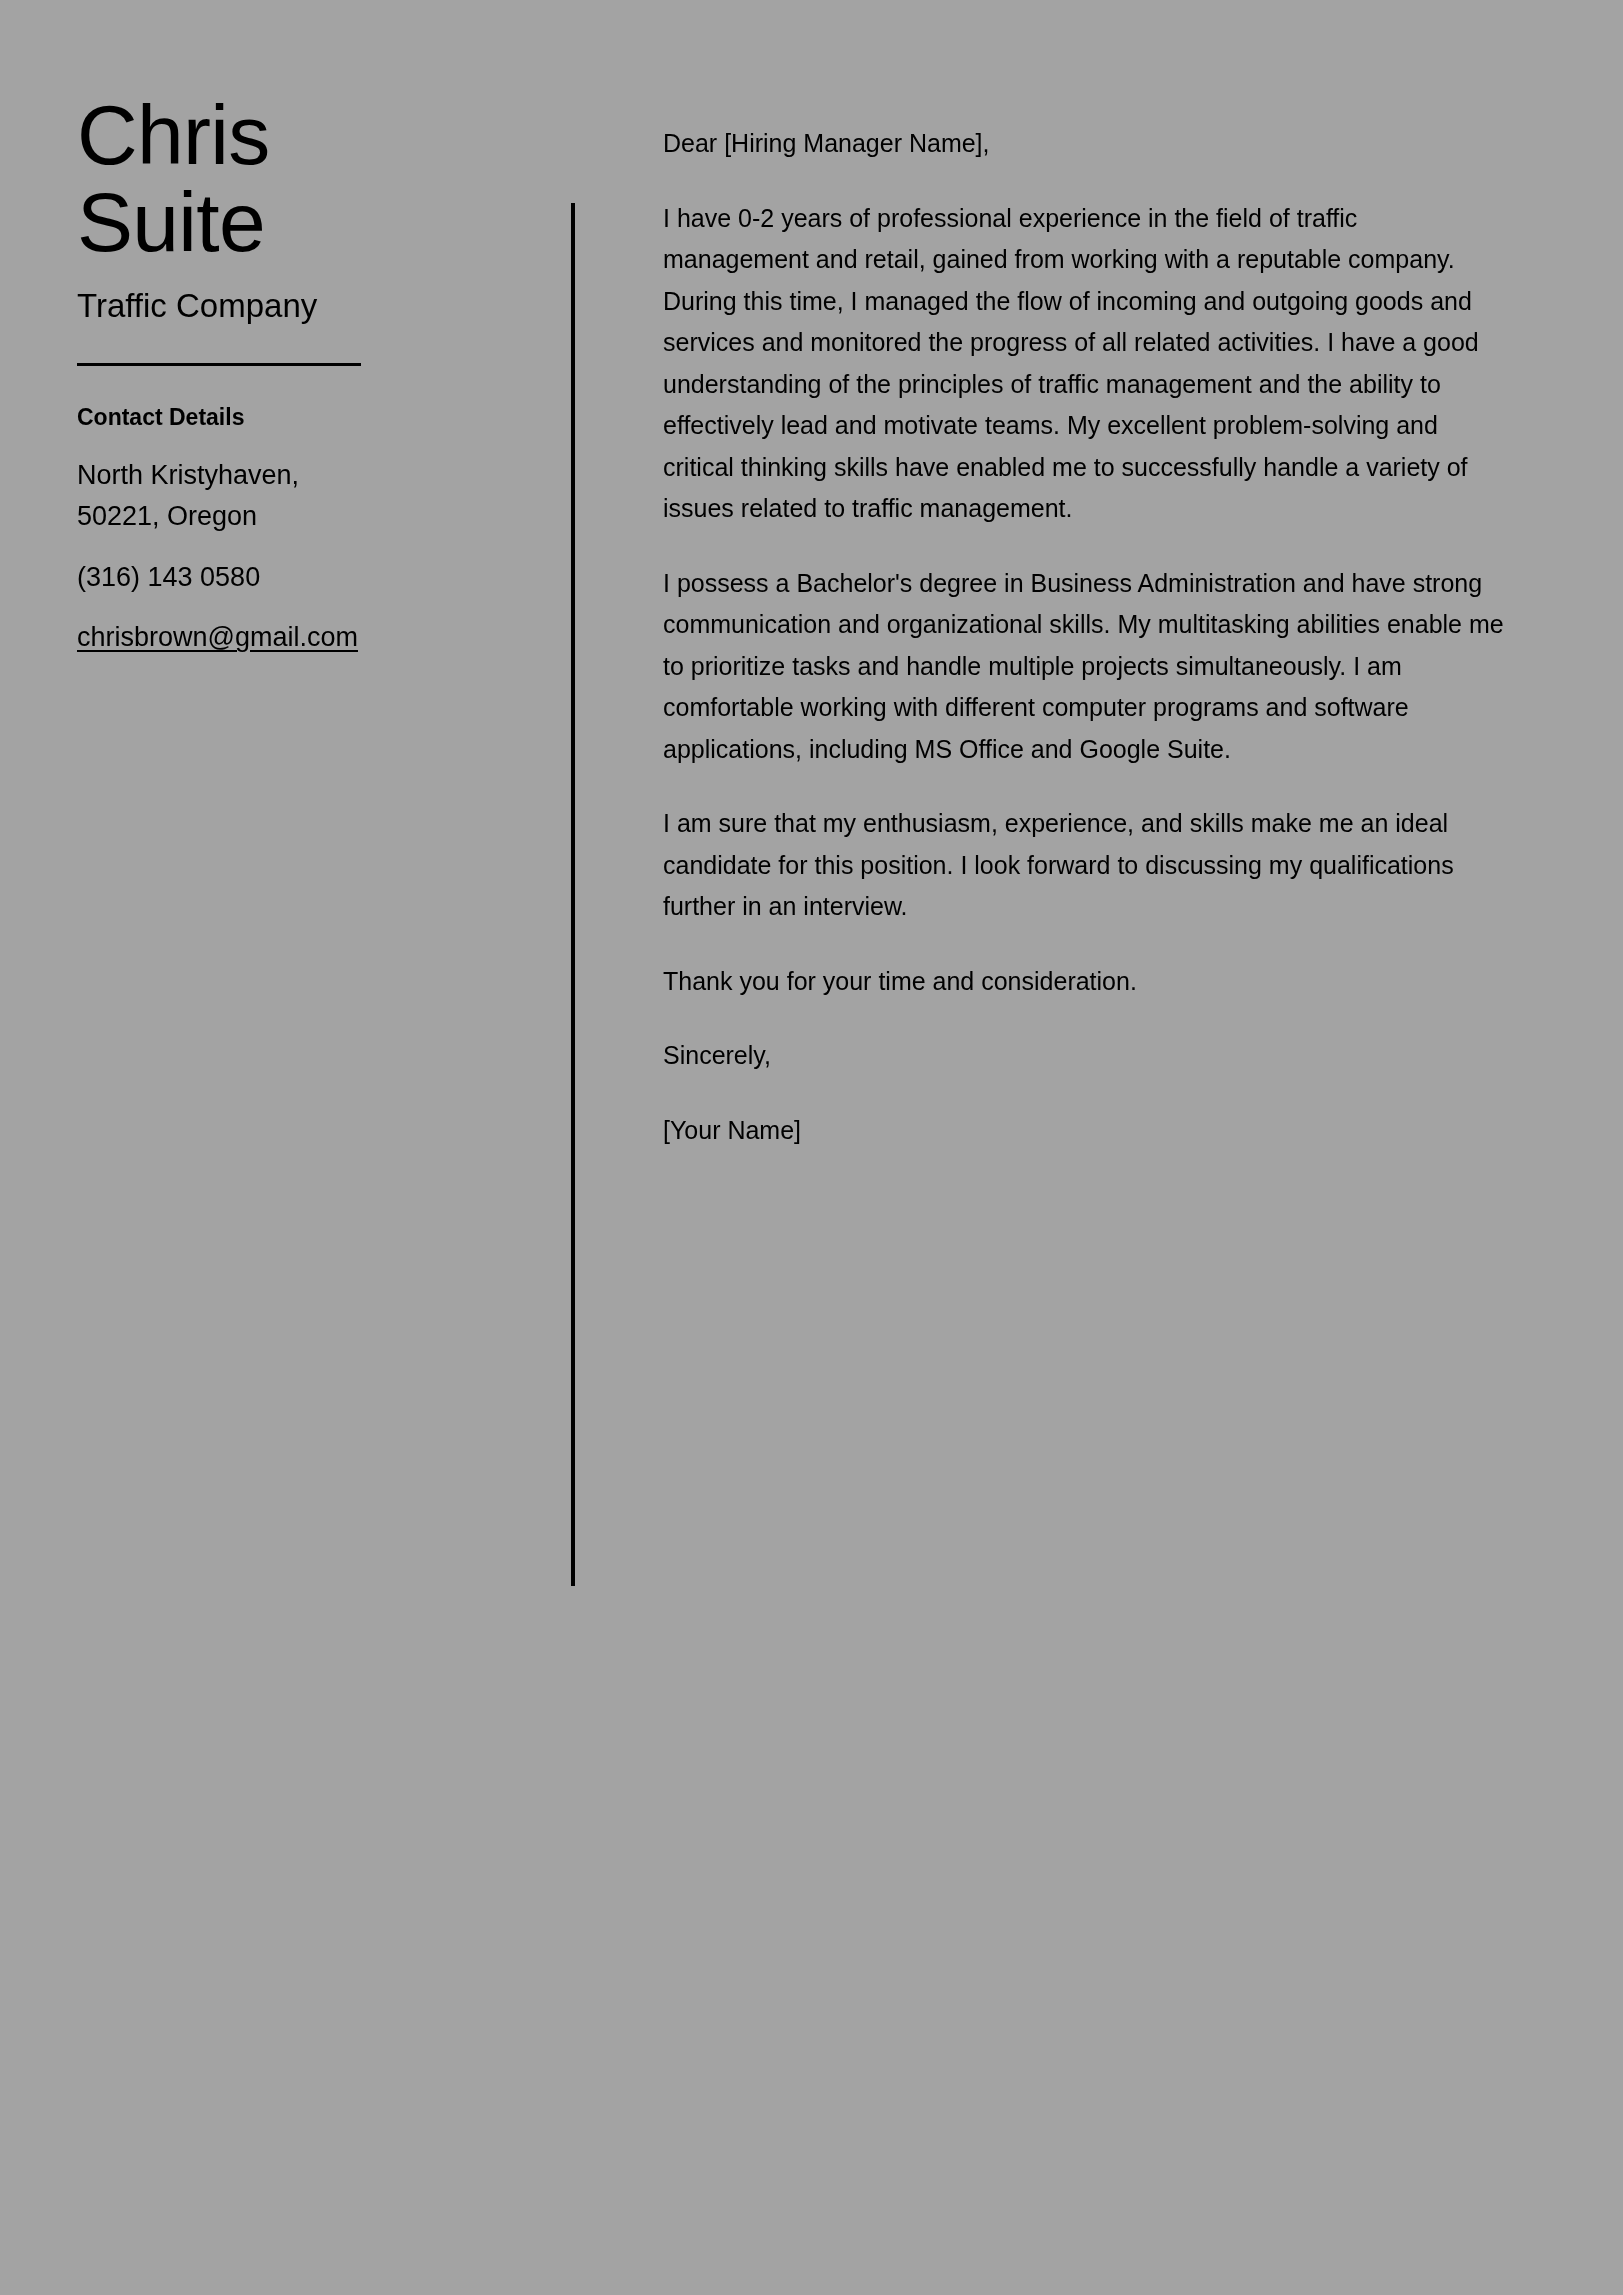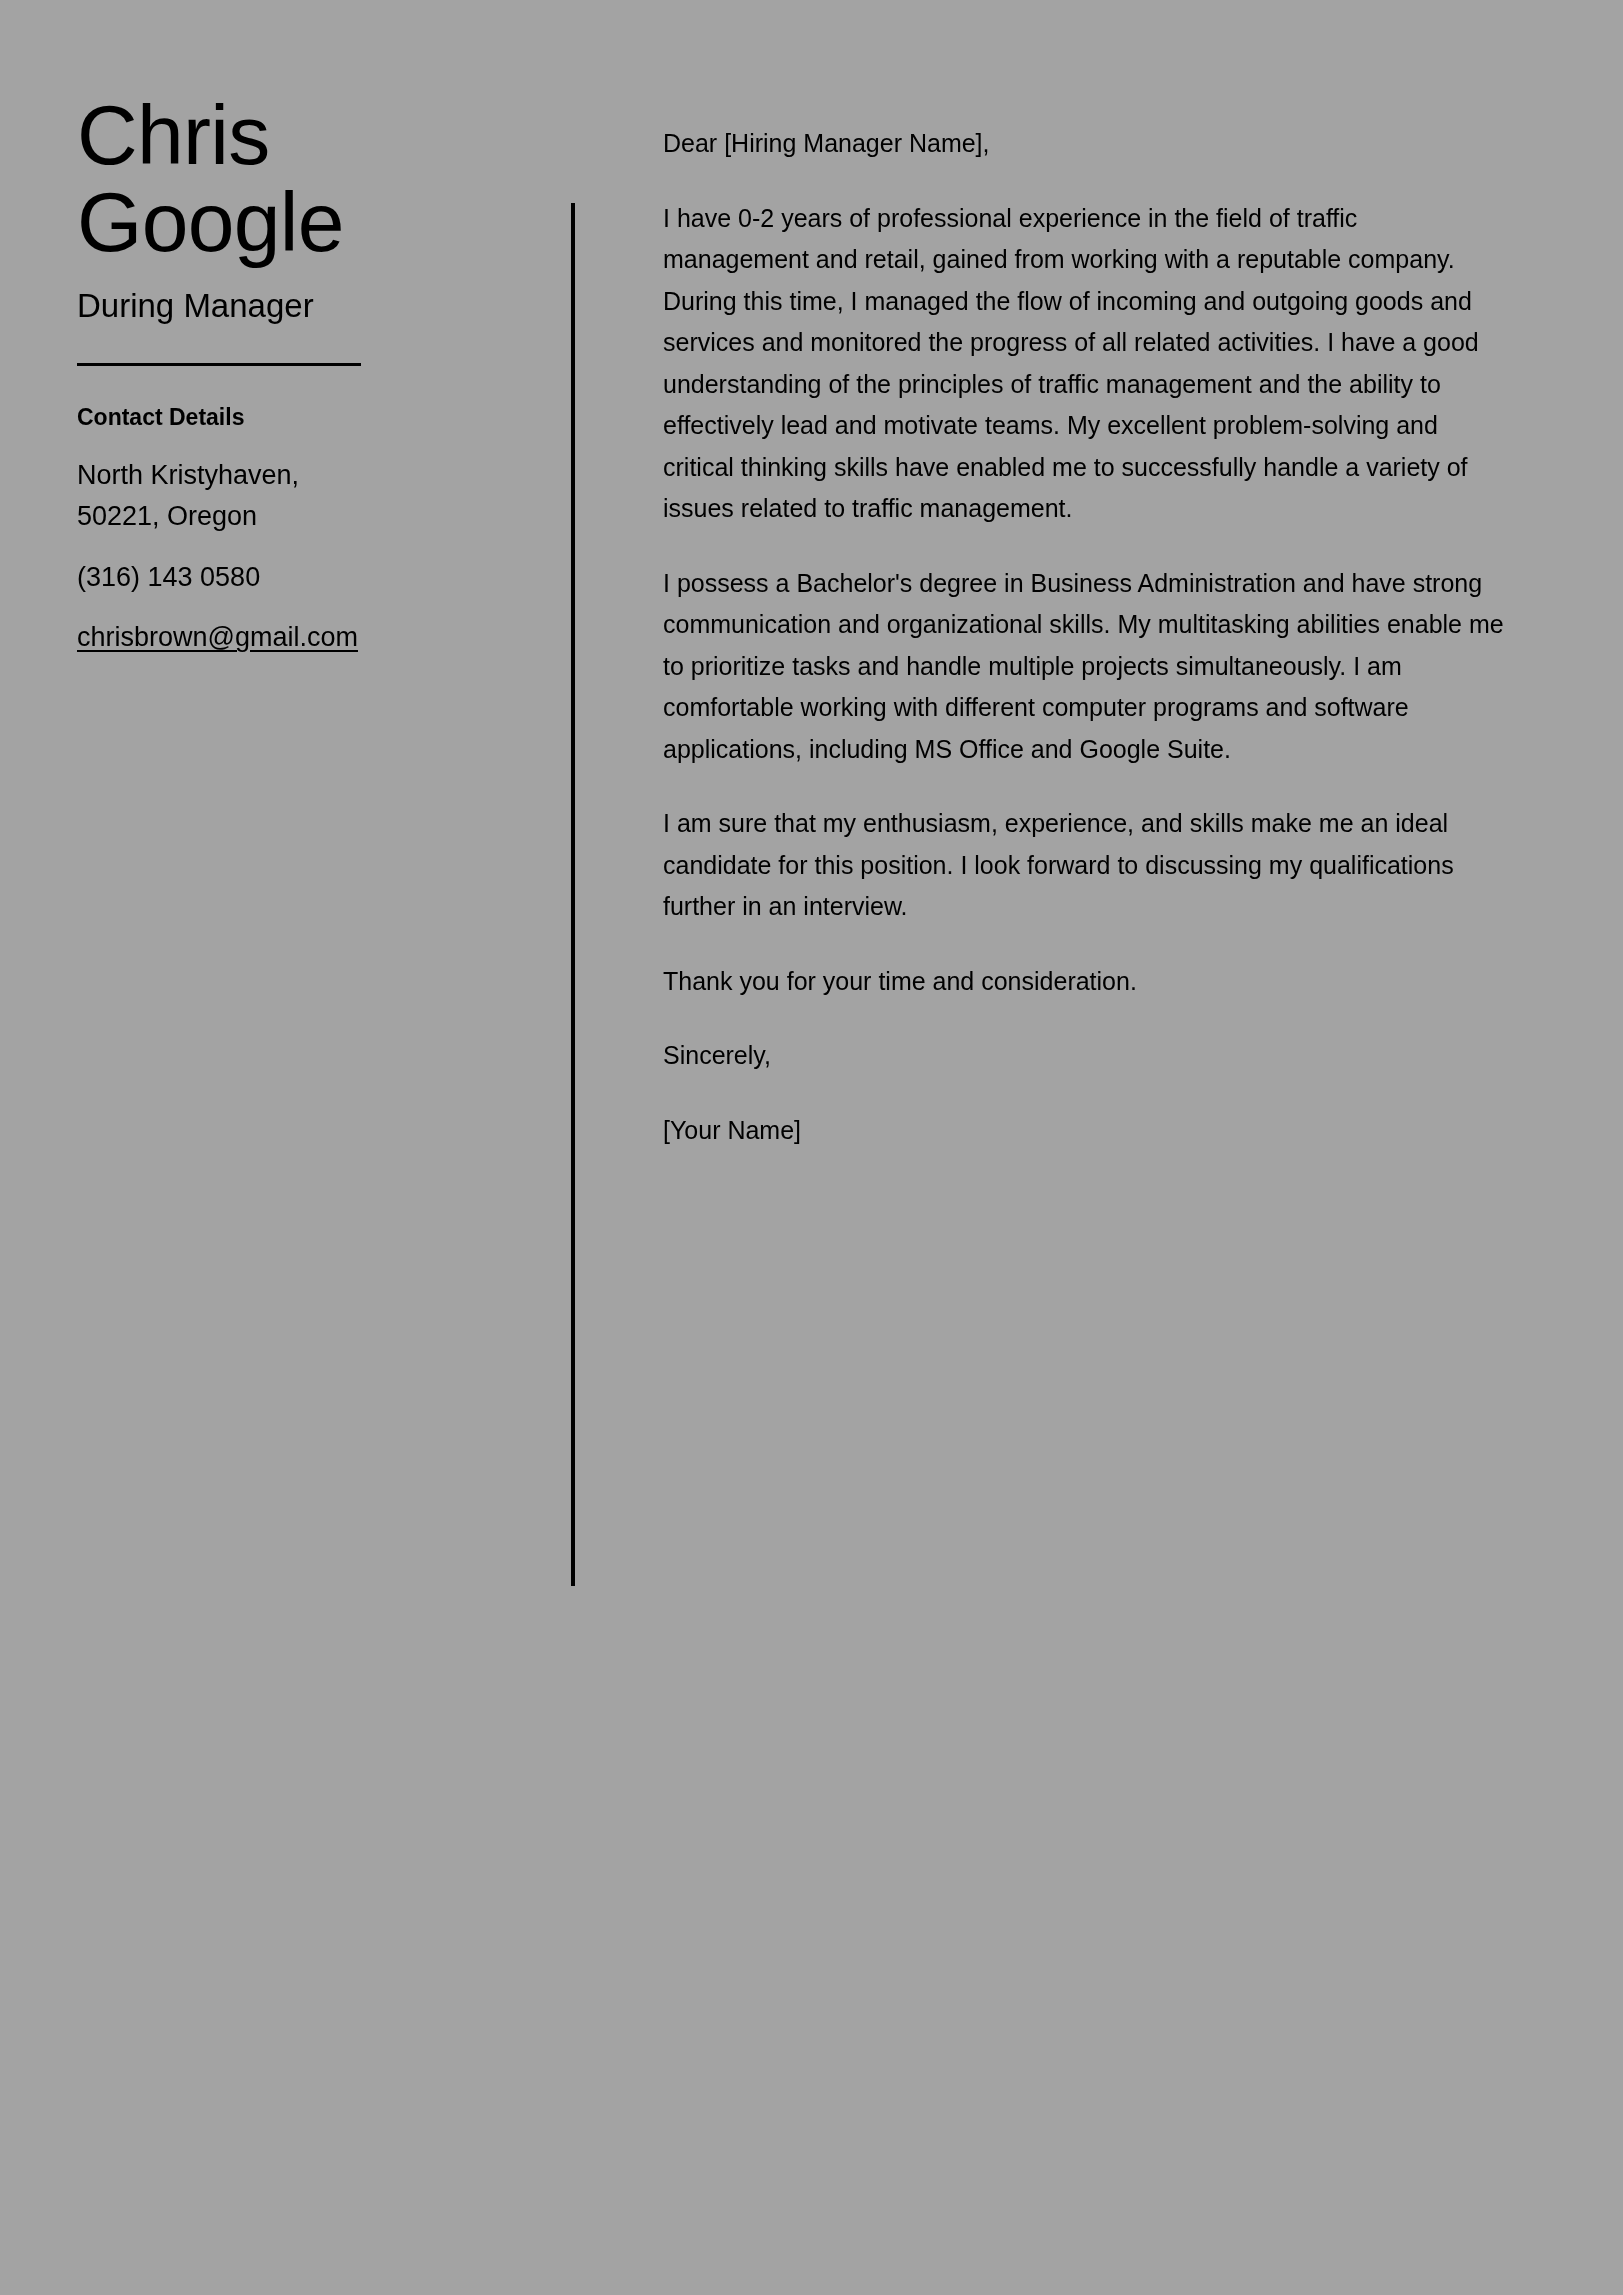--- a/index.html
+++ b/index.html
@@ -106,23 +106,23 @@
   }
 </style>
 </head>
 <body>
 
 <div class="page">
 
   <div class="sidebar">
     <div class="name-block">
       <span class="name-line">Chris</span>
-      <span class="name-line">Google</span>
+      <span class="name-line">Suite</span>
     </div>
-    <span class="job-title">During Manager</span>
+    <span class="job-title">Traffic Company</span>
 
     <div class="sidebar-rule"></div>
 
     <div class="contact-heading">Contact Details</div>
 
     <div class="contact-list">
       <div class="contact-item">North Kristyhaven, 50221, Oregon</div>
       <div class="contact-item">(316) 143 0580</div>
       <div class="contact-item email">chrisbrown@gmail.com</div>
     </div>

